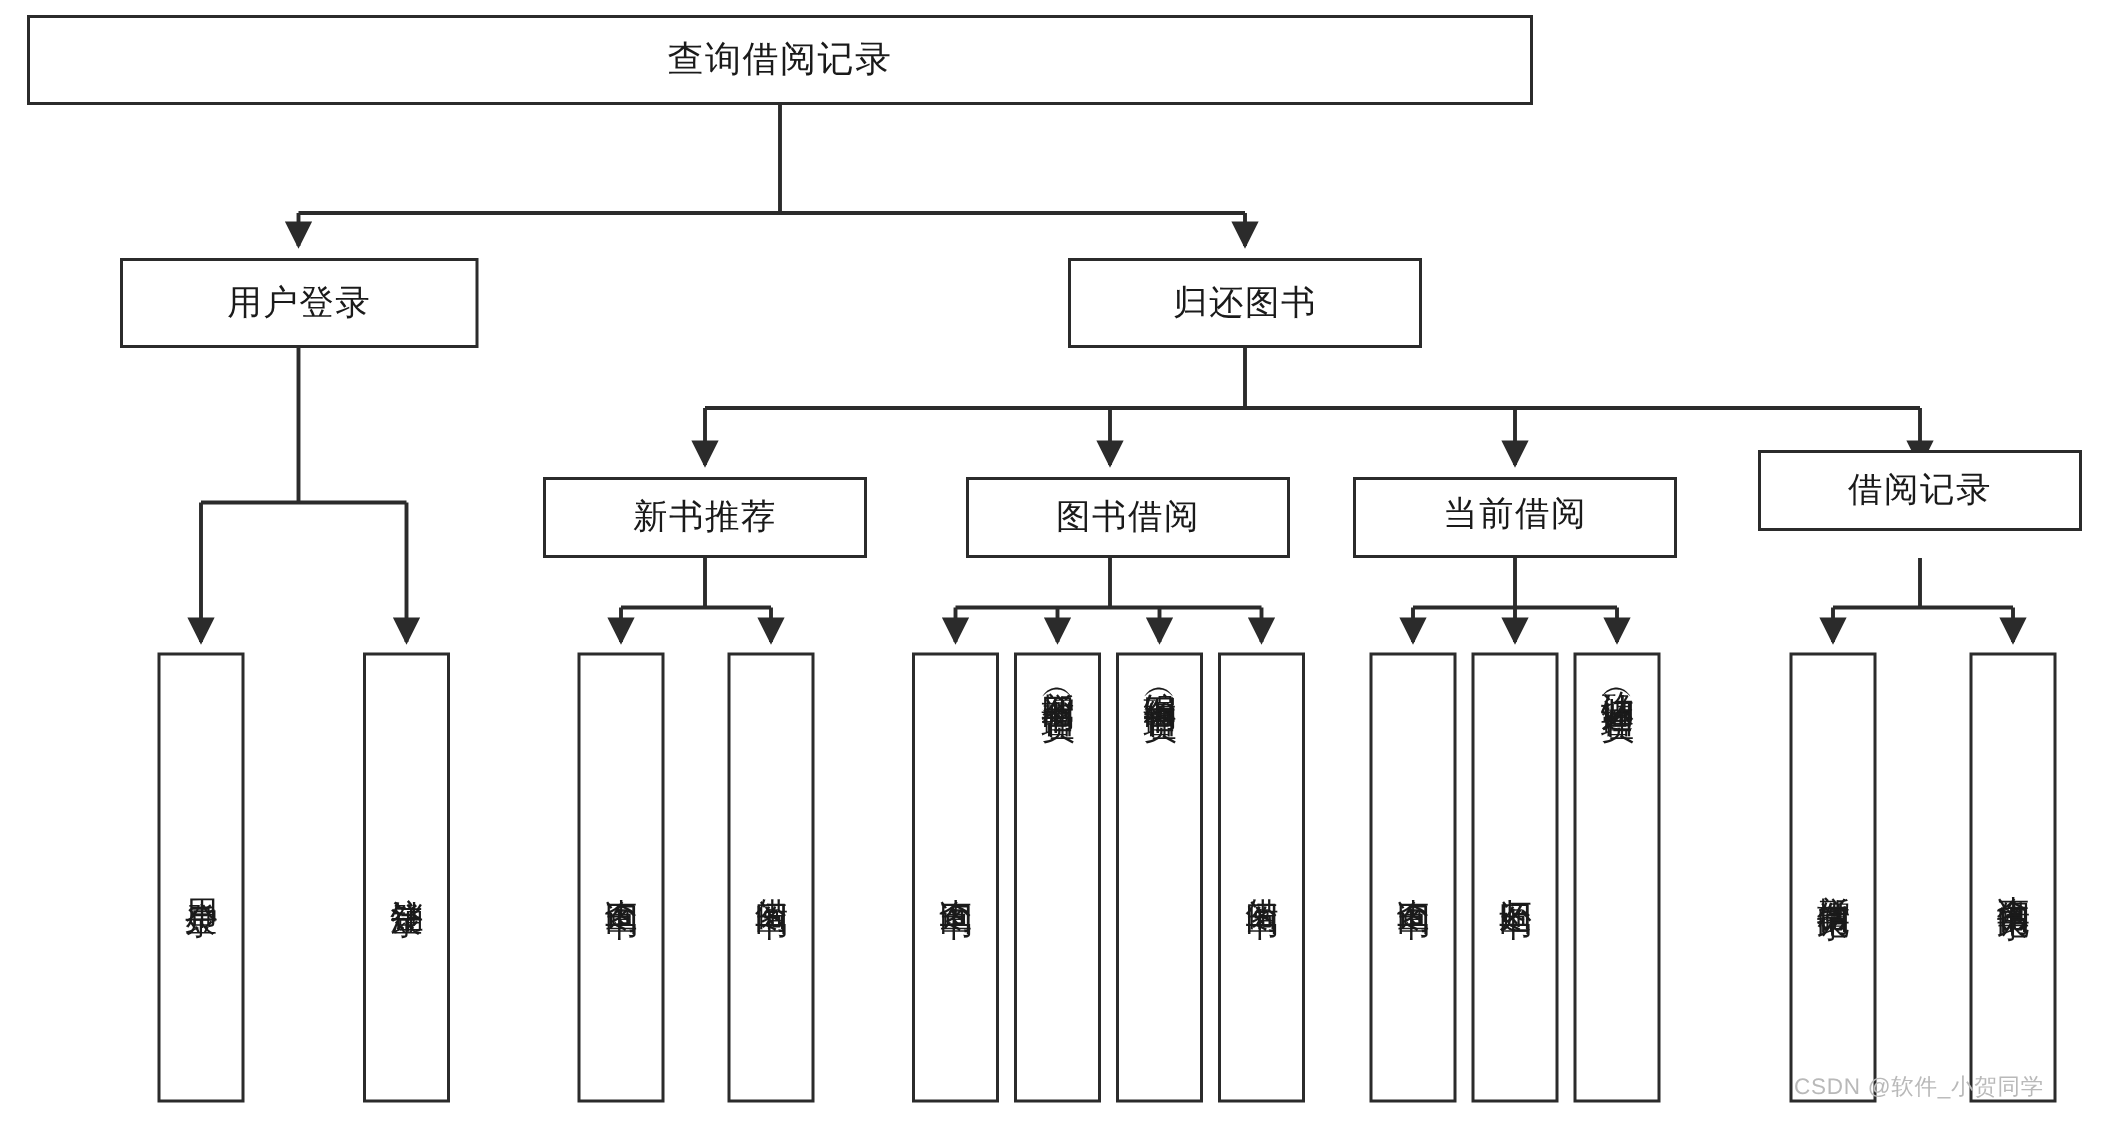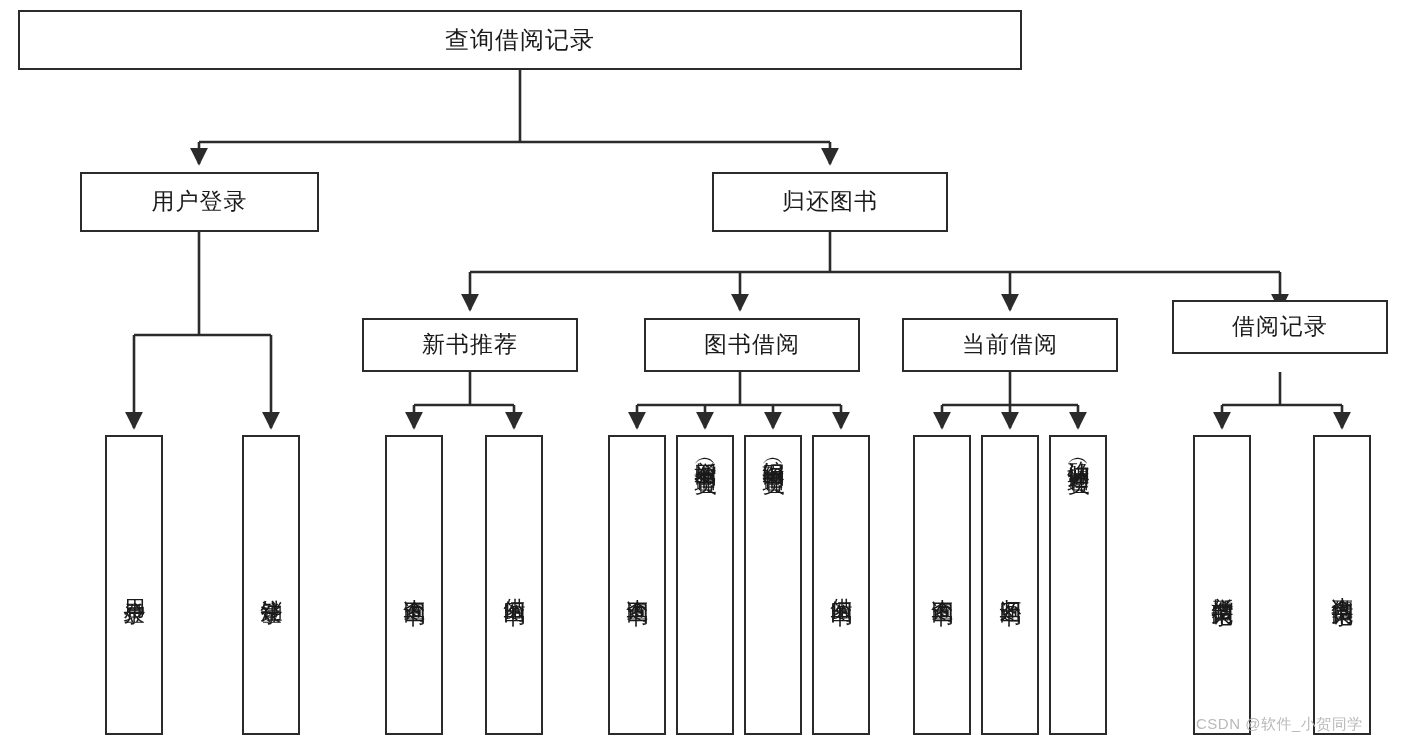--- a/index.html
+++ b/index.html
@@ -135,21 +135,21 @@
   <div class="node horiz" style="left:712px; top:172px; width:236px; height:60px;">
     <span>归还图书</span>
   </div>
 
   <div class="node horiz" style="left:362px; top:318px; width:216px; height:54px;">
     <span>新书推荐</span>
   </div>
   <div class="node horiz" style="left:632px; top:318px; width:216px; height:54px;margin-left:12px;">
     <span>图书借阅</span>
   </div>
-  <div class="node horiz" style="left:902px; top:318px; width:216px; height:54px;">
+  <div class="node horiz" style="left:902px; top:318px; width:216px; height:54px;font-family:Liberation Mono, monospace;">
     <span>当前借阅</span>
   </div>
   <div class="node horiz" style="left:1172px; top:300px; width:216px; height:54px;">
     <span>借阅记录</span>
   </div>
 
   <div class="node leaf" style="left:105px; top:435px; width:58px; height:300px;">
     <span class="vtext">用户登录</span>
   </div>
   <div class="node leaf" style="left:242px; top:435px; width:58px; height:300px;">

